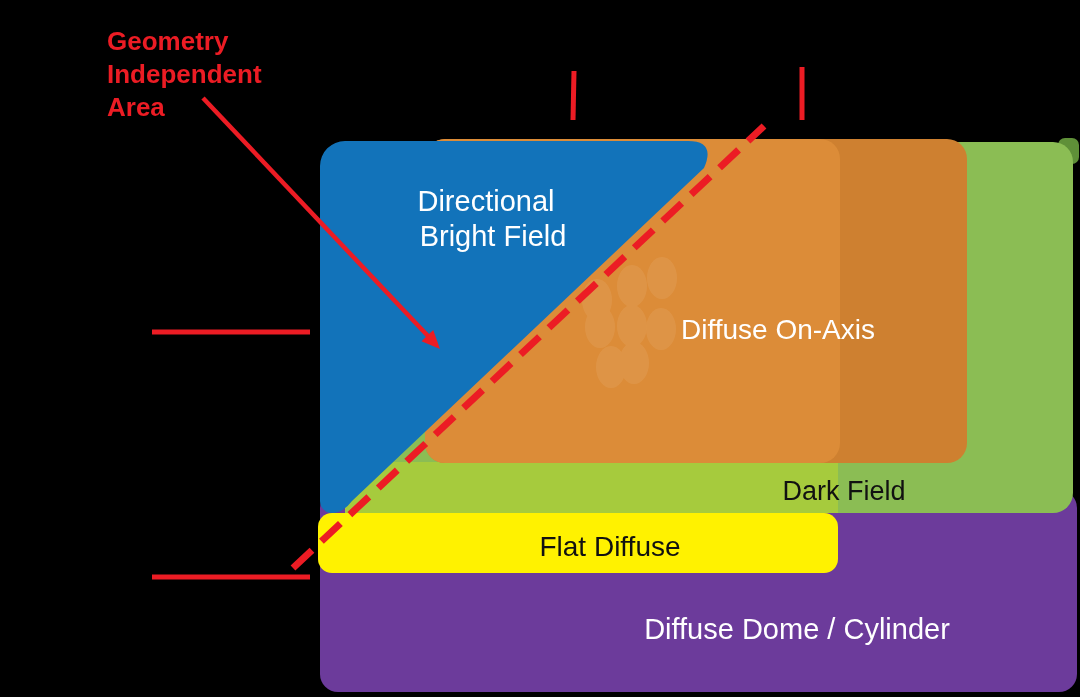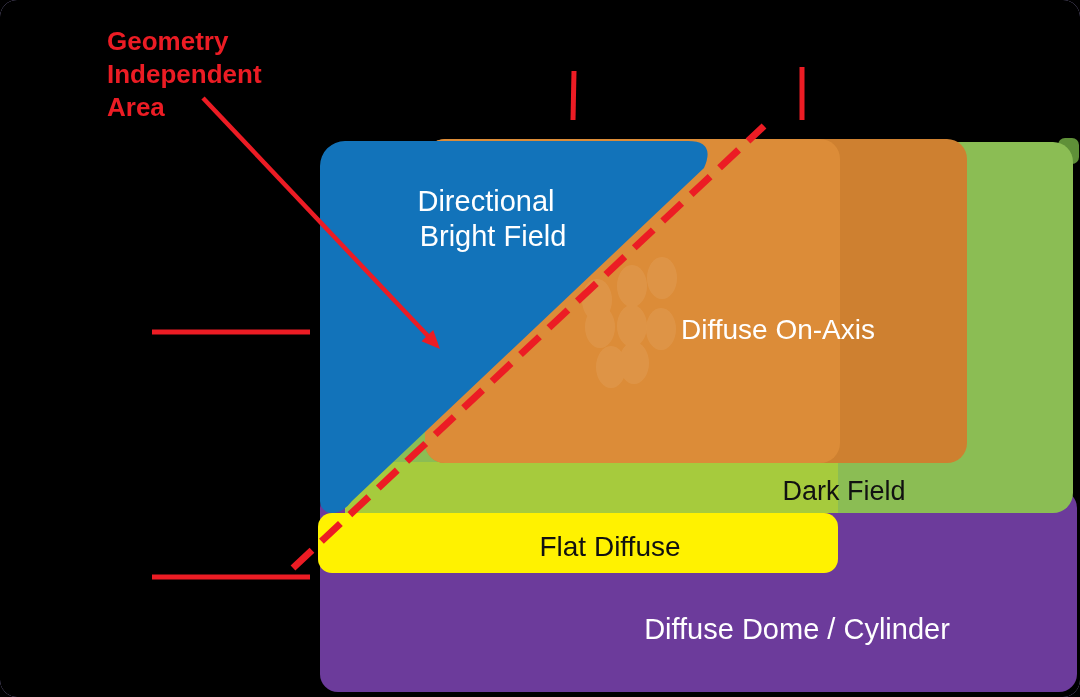--- a/index.html
+++ b/index.html
@@ -1,16 +1,16 @@
 <!DOCTYPE html>
 <html><head>
 <meta charset="utf-8">
 <style>
   html,body{margin:0;padding:0;background:#000;}
-  .stage{width:1080px;height:697px;position:relative;overflow:hidden;background:#c4b5fd;border-radius:17px;}
+  .stage{width:1080px;height:697px;position:relative;overflow:hidden;background:#c4b5fd;}
   svg{display:block;}
   text{font-family:"Liberation Sans", sans-serif;}
   .lbl{font-size:28px;}
   .lbl-sm{font-size:27px;}
   .lbl-lg{font-size:29px;}
   .annot{font-size:26px;font-weight:bold;}
   .mid{text-anchor:middle;}
 </style>
 </head>
 <body>

